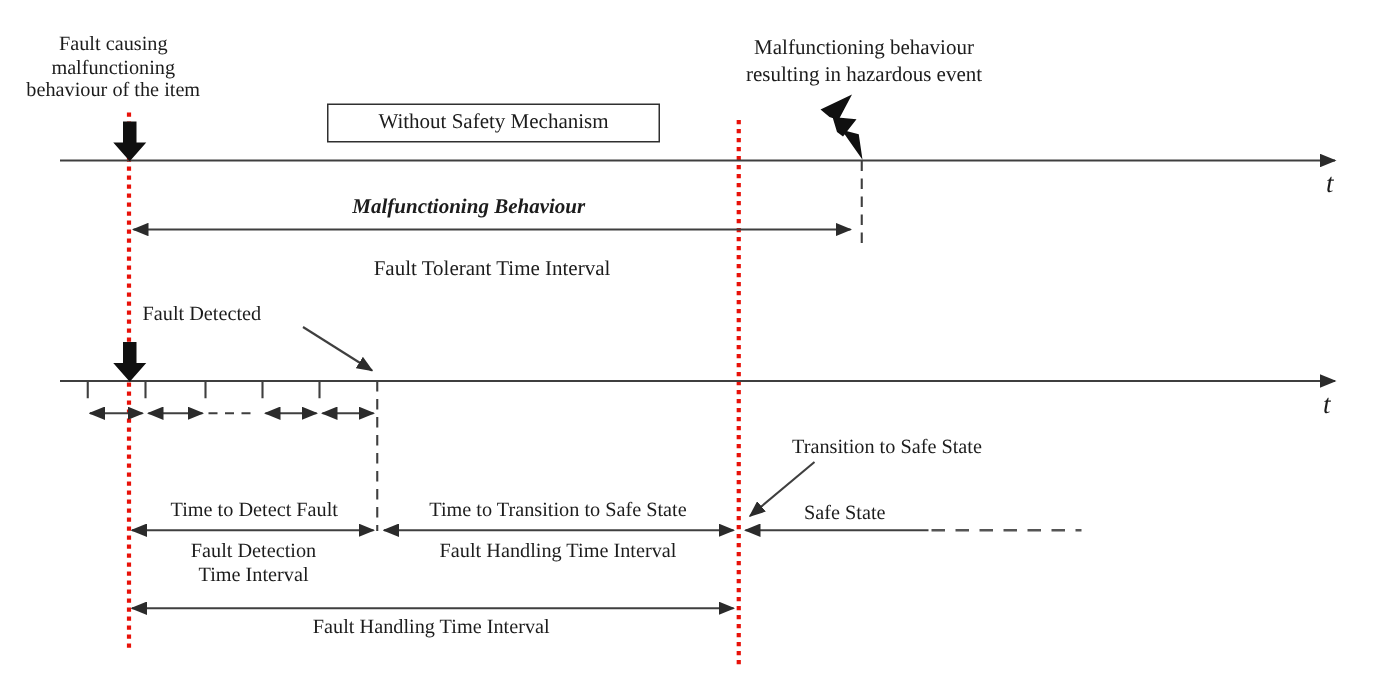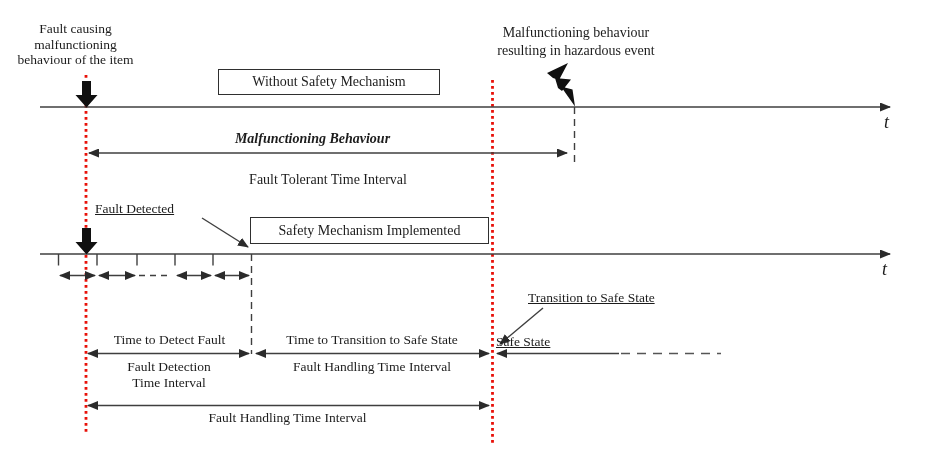--- a/index.html
+++ b/index.html
@@ -5,21 +5,21 @@
   html,body{margin:0;padding:0;background:#fff;}
   #canvas{
     position:relative;width:927px;height:463px;background:#ffffff;
     font-family:"Liberation Serif",serif;color:#1c1c1c;overflow:hidden;padding-left:44px;
   }
   #diagram-svg{position:absolute;left:0;top:0;}
   .lbl{
     position:absolute;font-size:13.5px;line-height:15.5px;color:#1c1c1c;
     white-space:pre-line;text-align:center;
   }
-  .lbl.left{text-align:left;text-decoration:underline;}
+  .lbl.left{text-align:left;}
   .box{
     position:absolute;border:1.4px solid #2f2f2f;background:#ffffff;
     display:flex;align-items:center;justify-content:center;
     font-size:14px;color:#1c1c1c;
   }
   .axis-t{
     position:absolute;font-style:italic;font-size:18px;color:#1c1c1c;
     font-family:"Liberation Serif",serif;
   }
   .emph{font-weight:bold;font-style:italic;font-size:14px;}
@@ -92,32 +92,31 @@
   <div class="box" style="left:218px;top:69px;width:220px;height:24px;">Without Safety Mechanism</div>
 
   <div class="axis-t" style="left:884px;top:112px;">t</div>
 
   <div class="lbl emph" style="left:105px;top:131px;width:415px;">Malfunctioning Behaviour</div>
 
   <div class="lbl md" style="left:128px;top:171px;width:400px;">Fault Tolerant Time Interval</div>
 
   <div class="lbl left" style="left:95px;top:201px;">Fault Detected</div>
 
-  <div class="box" style="left:250px;top:217px;width:237px;height:25px;">Safety Mechanism Implemented</div>
 
   <div class="axis-t" style="left:882px;top:259px;">t</div>
 
 
   <div class="lbl left" style="left:528px;top:290px;">Transition to Safe State</div>
 
   <div class="lbl" style="left:92px;top:332px;width:155px;">Time to Detect Fault</div>
 
   <div class="lbl" style="left:258px;top:332px;width:228px;">Time to Transition to Safe State</div>
 
-  <div class="lbl left" style="left:496px;top:334px;">Safe State</div>
+  <div class="lbl left" style="left:536px;top:334px;">Safe State</div>
 
   <div class="lbl" style="left:99px;top:359px;width:140px;">Fault Detection
 Time Interval</div>
 
   <div class="lbl" style="left:258px;top:359px;width:228px;">Fault Handling Time Interval</div>
 
   <div class="lbl" style="left:140px;top:410px;width:295px;">Fault Handling Time Interval</div>
 
 </div>
 

